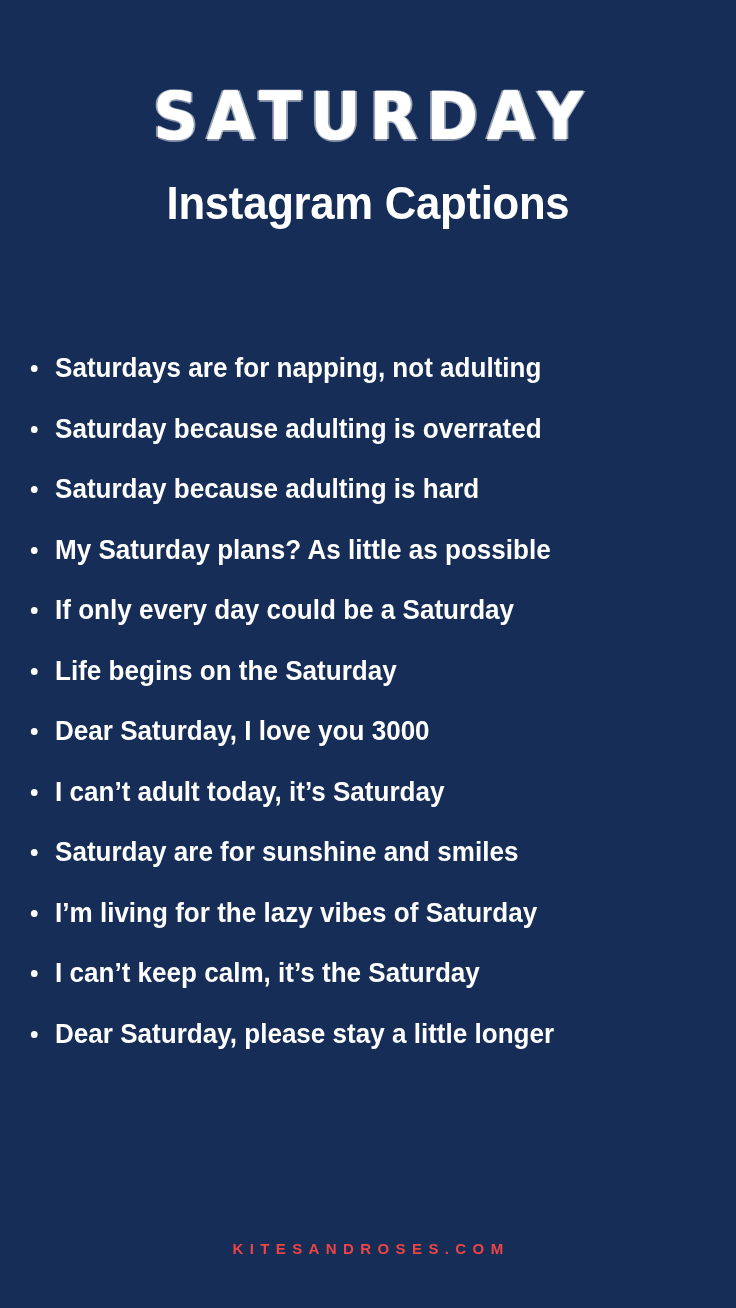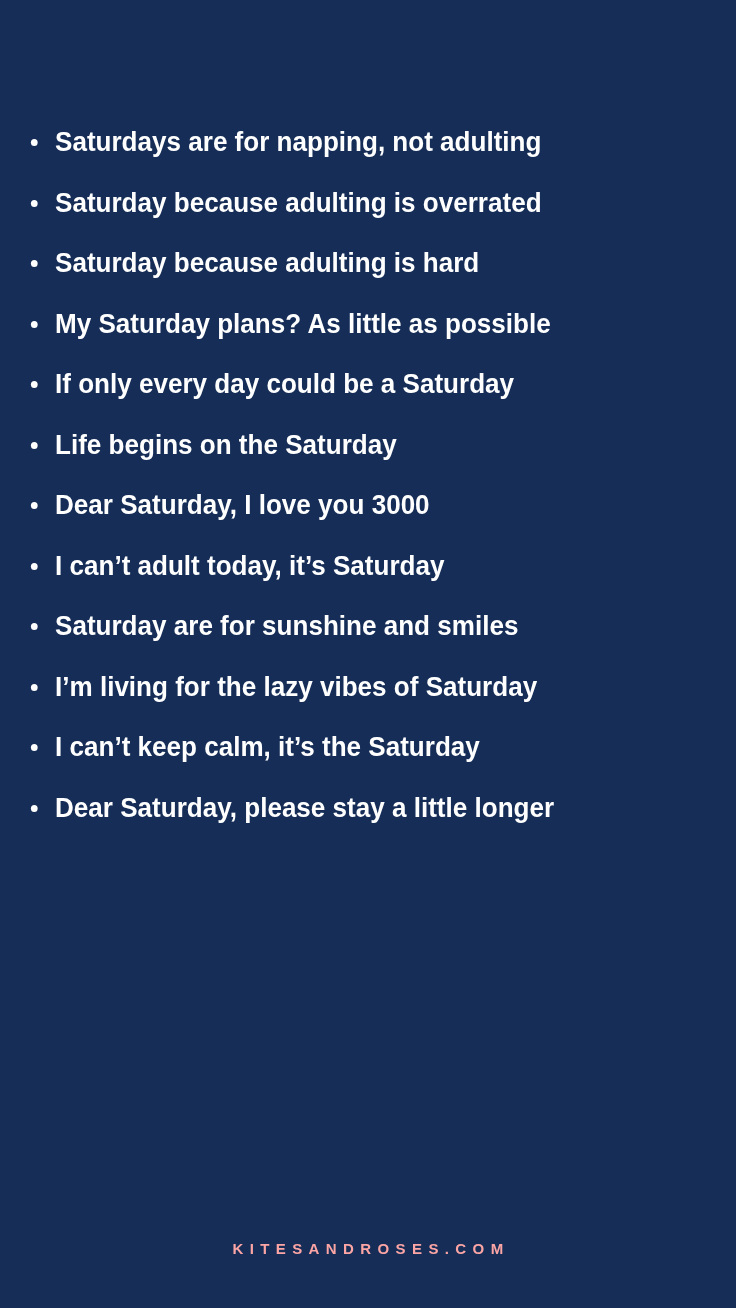--- a/index.html
+++ b/index.html
@@ -99,33 +99,37 @@
     position: absolute;
     left: 0;
     right: 0;
     bottom: 0;
     height: 120px;
     display: flex;
     align-items: center;
     justify-content: center;
   }
   .footer-text {
-    color: #fca5a5;
+    color: #ef4444;
     font-family: "Liberation Sans", sans-serif;
     font-size: 15px;
     font-weight: bold;
     letter-spacing: 6.4px;
     padding-left: 6px;
   }
 </style>
 </head>
 <body>
 
 <div id="poster" style="background: rgb(21, 45, 87);">
 
+  <div class="header">
+    <h1 class="title">SATURDAY</h1>
+    <h2 class="subtitle">Instagram Captions</h2>
+  </div>
 
   <ul class="caption-list">
     <li class="caption-item">
       <span class="bullet" aria-label="•"></span>
       <span>Saturdays are for napping, not adulting</span>
     </li>
     <li class="caption-item">
       <span class="bullet" aria-label="•"></span>
       <span>Saturday because adulting is overrated</span>
     </li>

